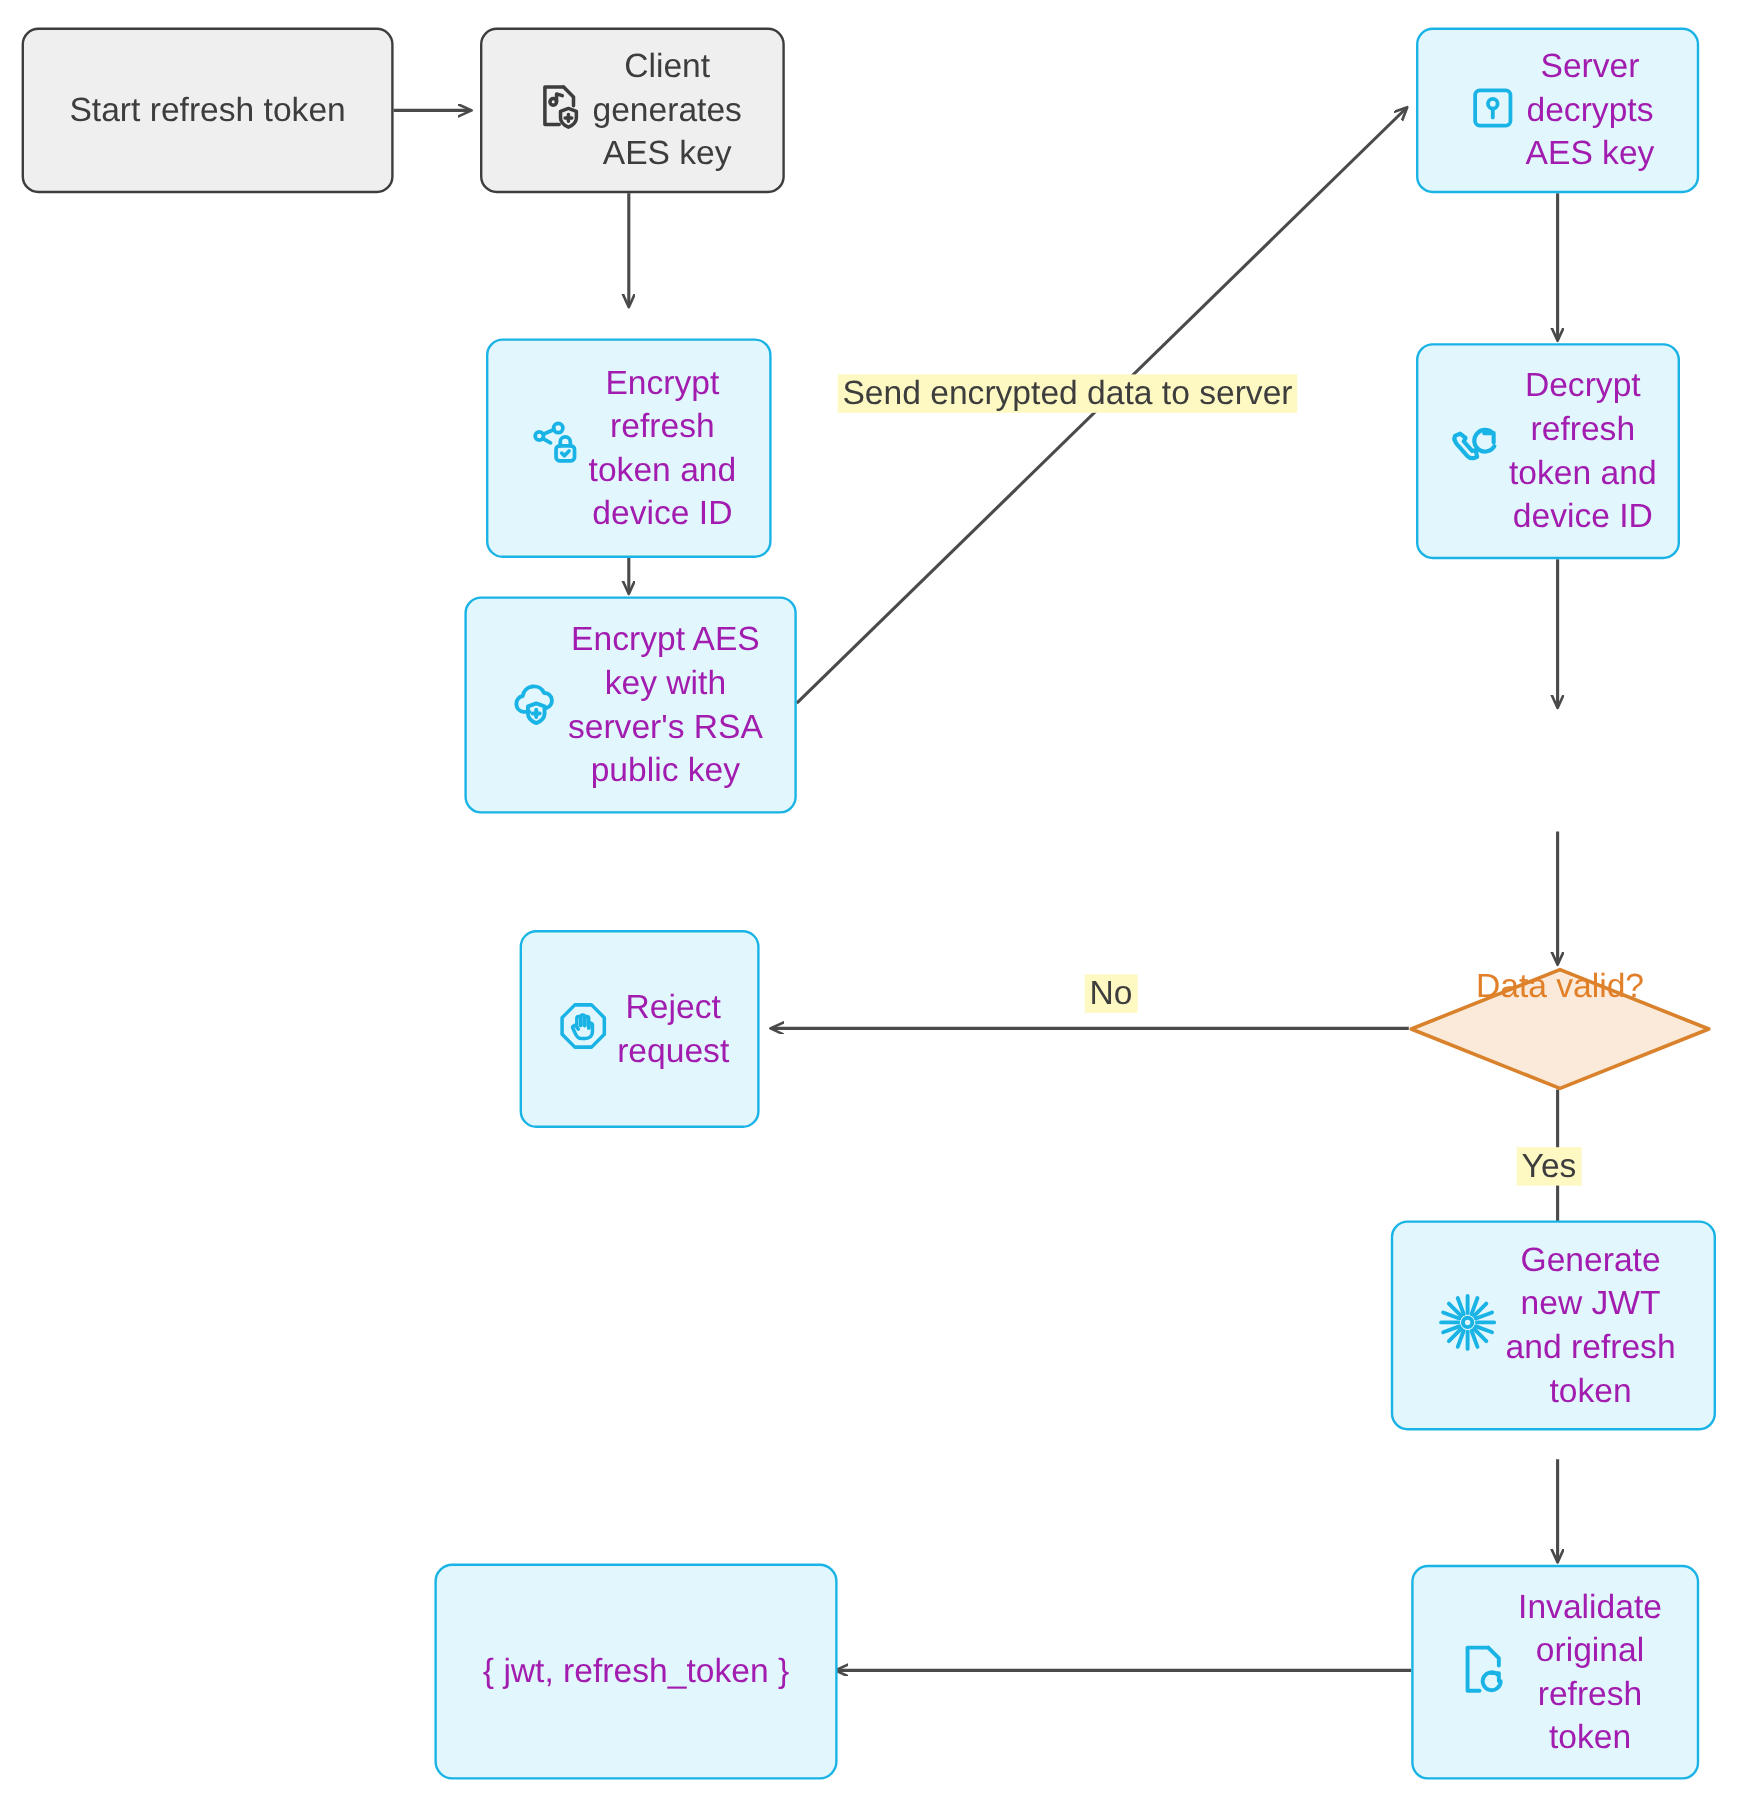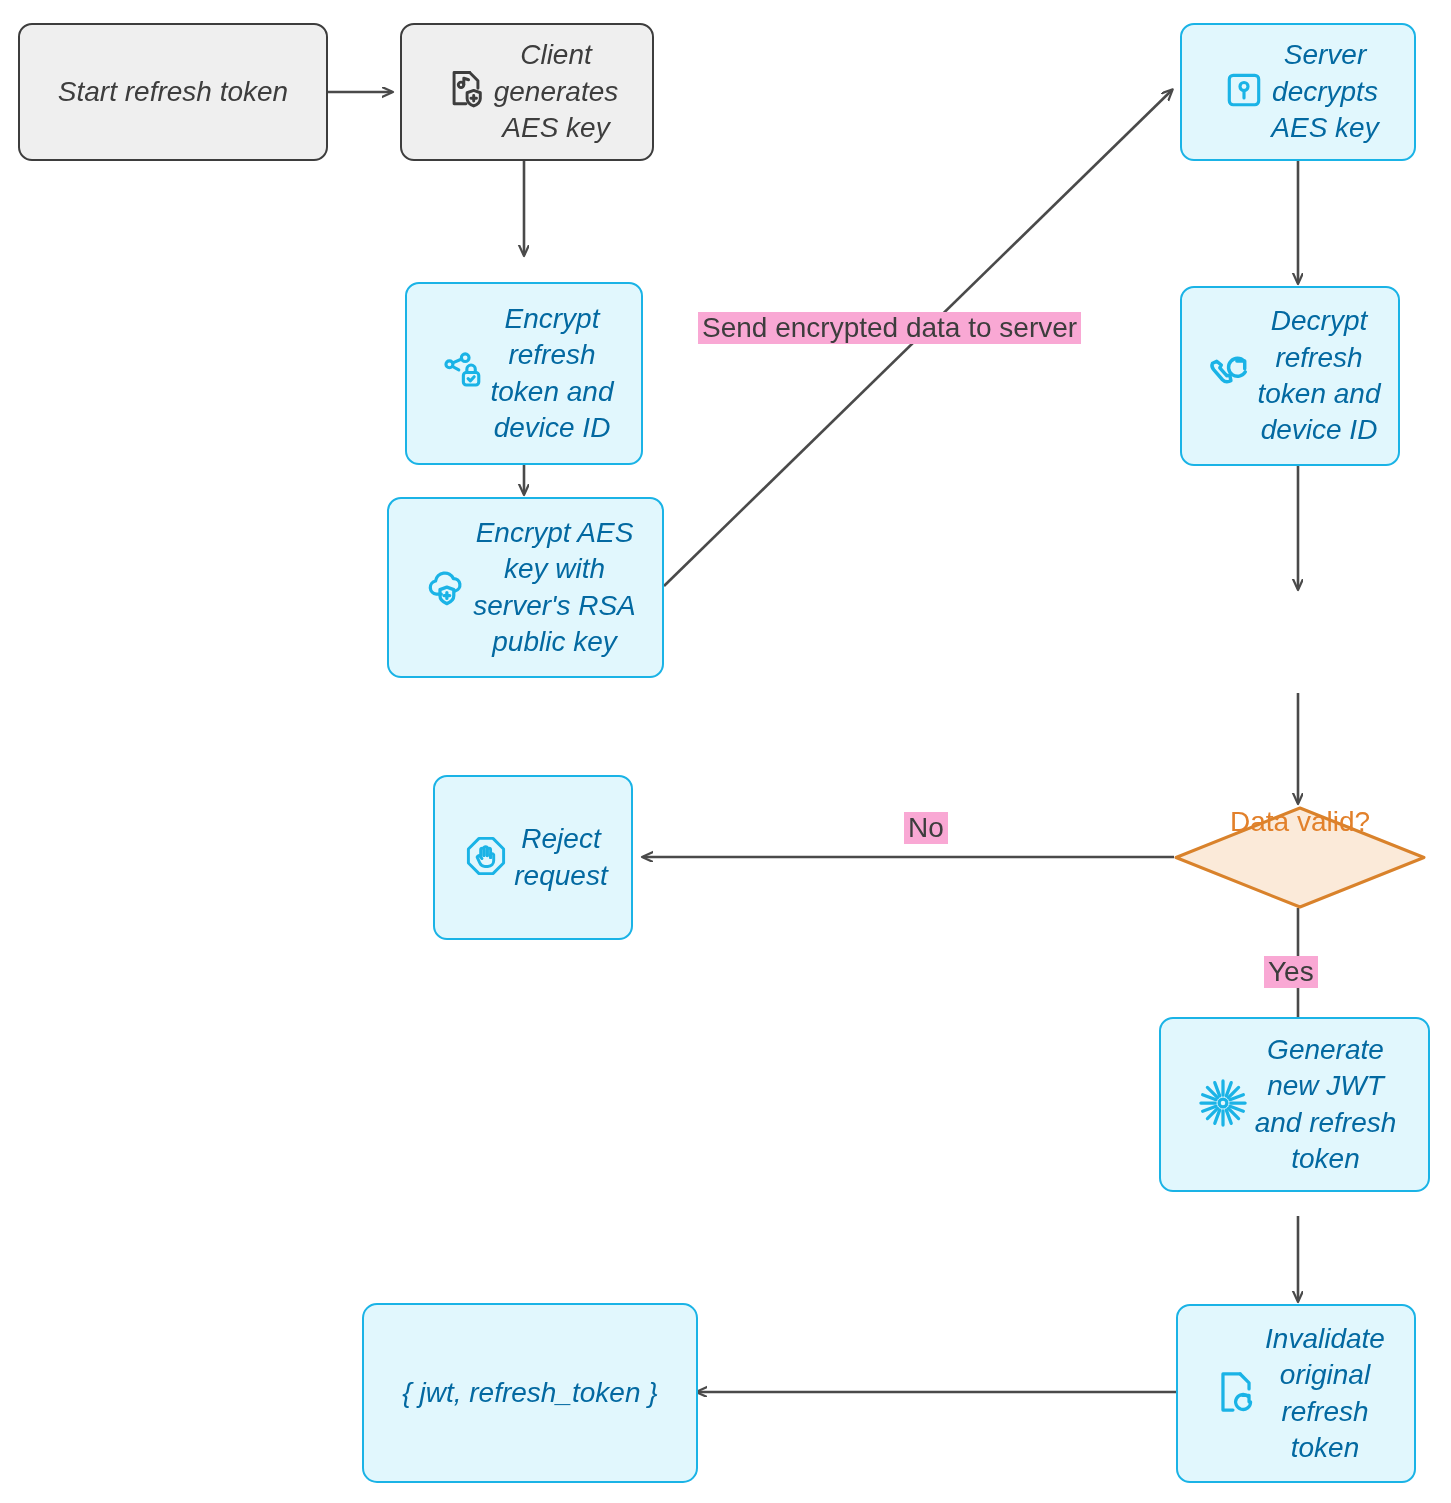--- a/index.html
+++ b/index.html
@@ -29,38 +29,37 @@
   .node .ico{
     flex:0 0 auto;
     display:block;
     margin-right:6px;
   }
   .node .lbl{
     display:block;
     text-align:center;
     line-height:1.30;
     white-space:pre-line;
-    font-style:italic;
   }
 
   
   .n-grey{
     background:#efefef;
     border-color:#3d3d3d;
     color:#3d3d3d;
   }
   .n-grey .lbl{color:#3d3d3d;}
 
   
   .n-blue{
     background:#e1f7fd;
     border-color:#1ab3e6;
     color:#1ab3e6;
   }
-  .n-blue .lbl{color:#0369a1;}
+  .n-blue .lbl{color:#a21caf;}
 
   
   .diamond{
     position:absolute;
     display:flex;
     justify-content:center;
   }
   .diamond .dshape{
     position:absolute;
     left:0;top:0;width:100%;height:100%;
@@ -68,21 +67,21 @@
   .diamond .lbl{
     position:relative;
     color:#e2802a;
     z-index:2;
     text-align:center;
   }
 
   .edge-label{
     position:absolute;
     color:#3d3d3d;
-    background:#f9a8d4;
+    background:#fef9c3;
     padding:0 4px;
     white-space:nowrap;
   }
 
   .t28{font-size:28px;}
 </style>
 </head>
 <body>
 
 <div id="stage">

